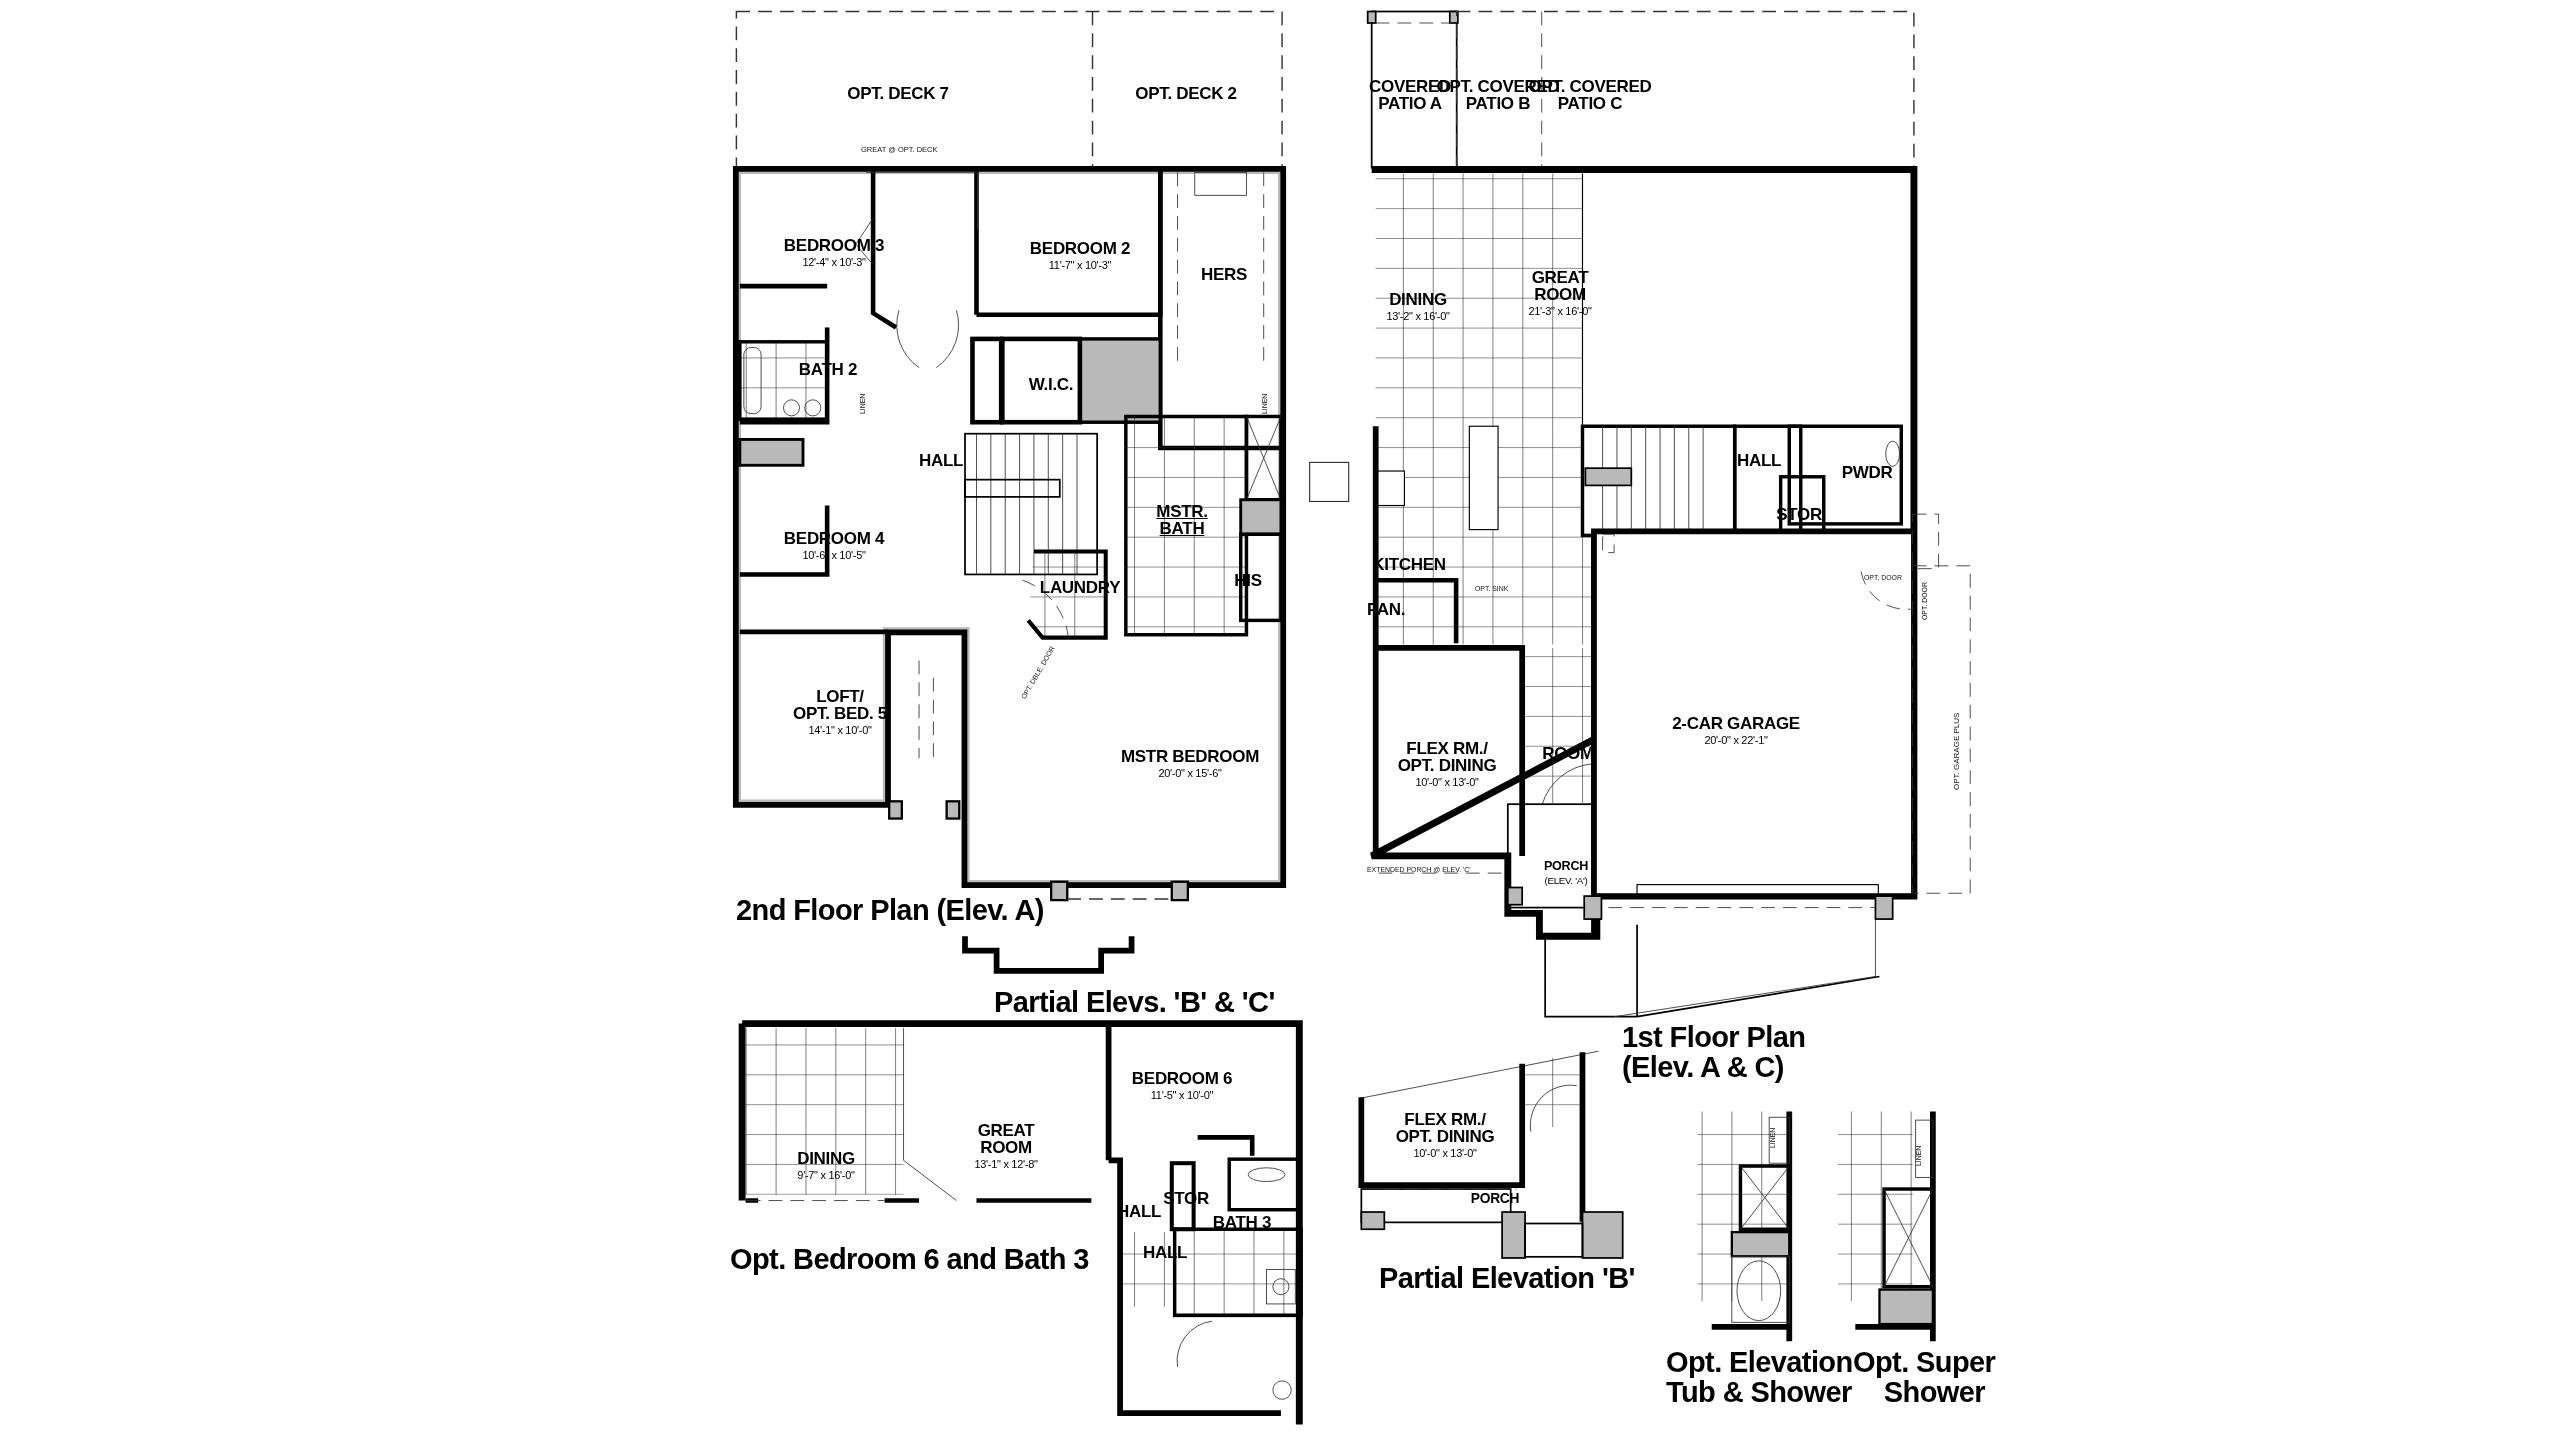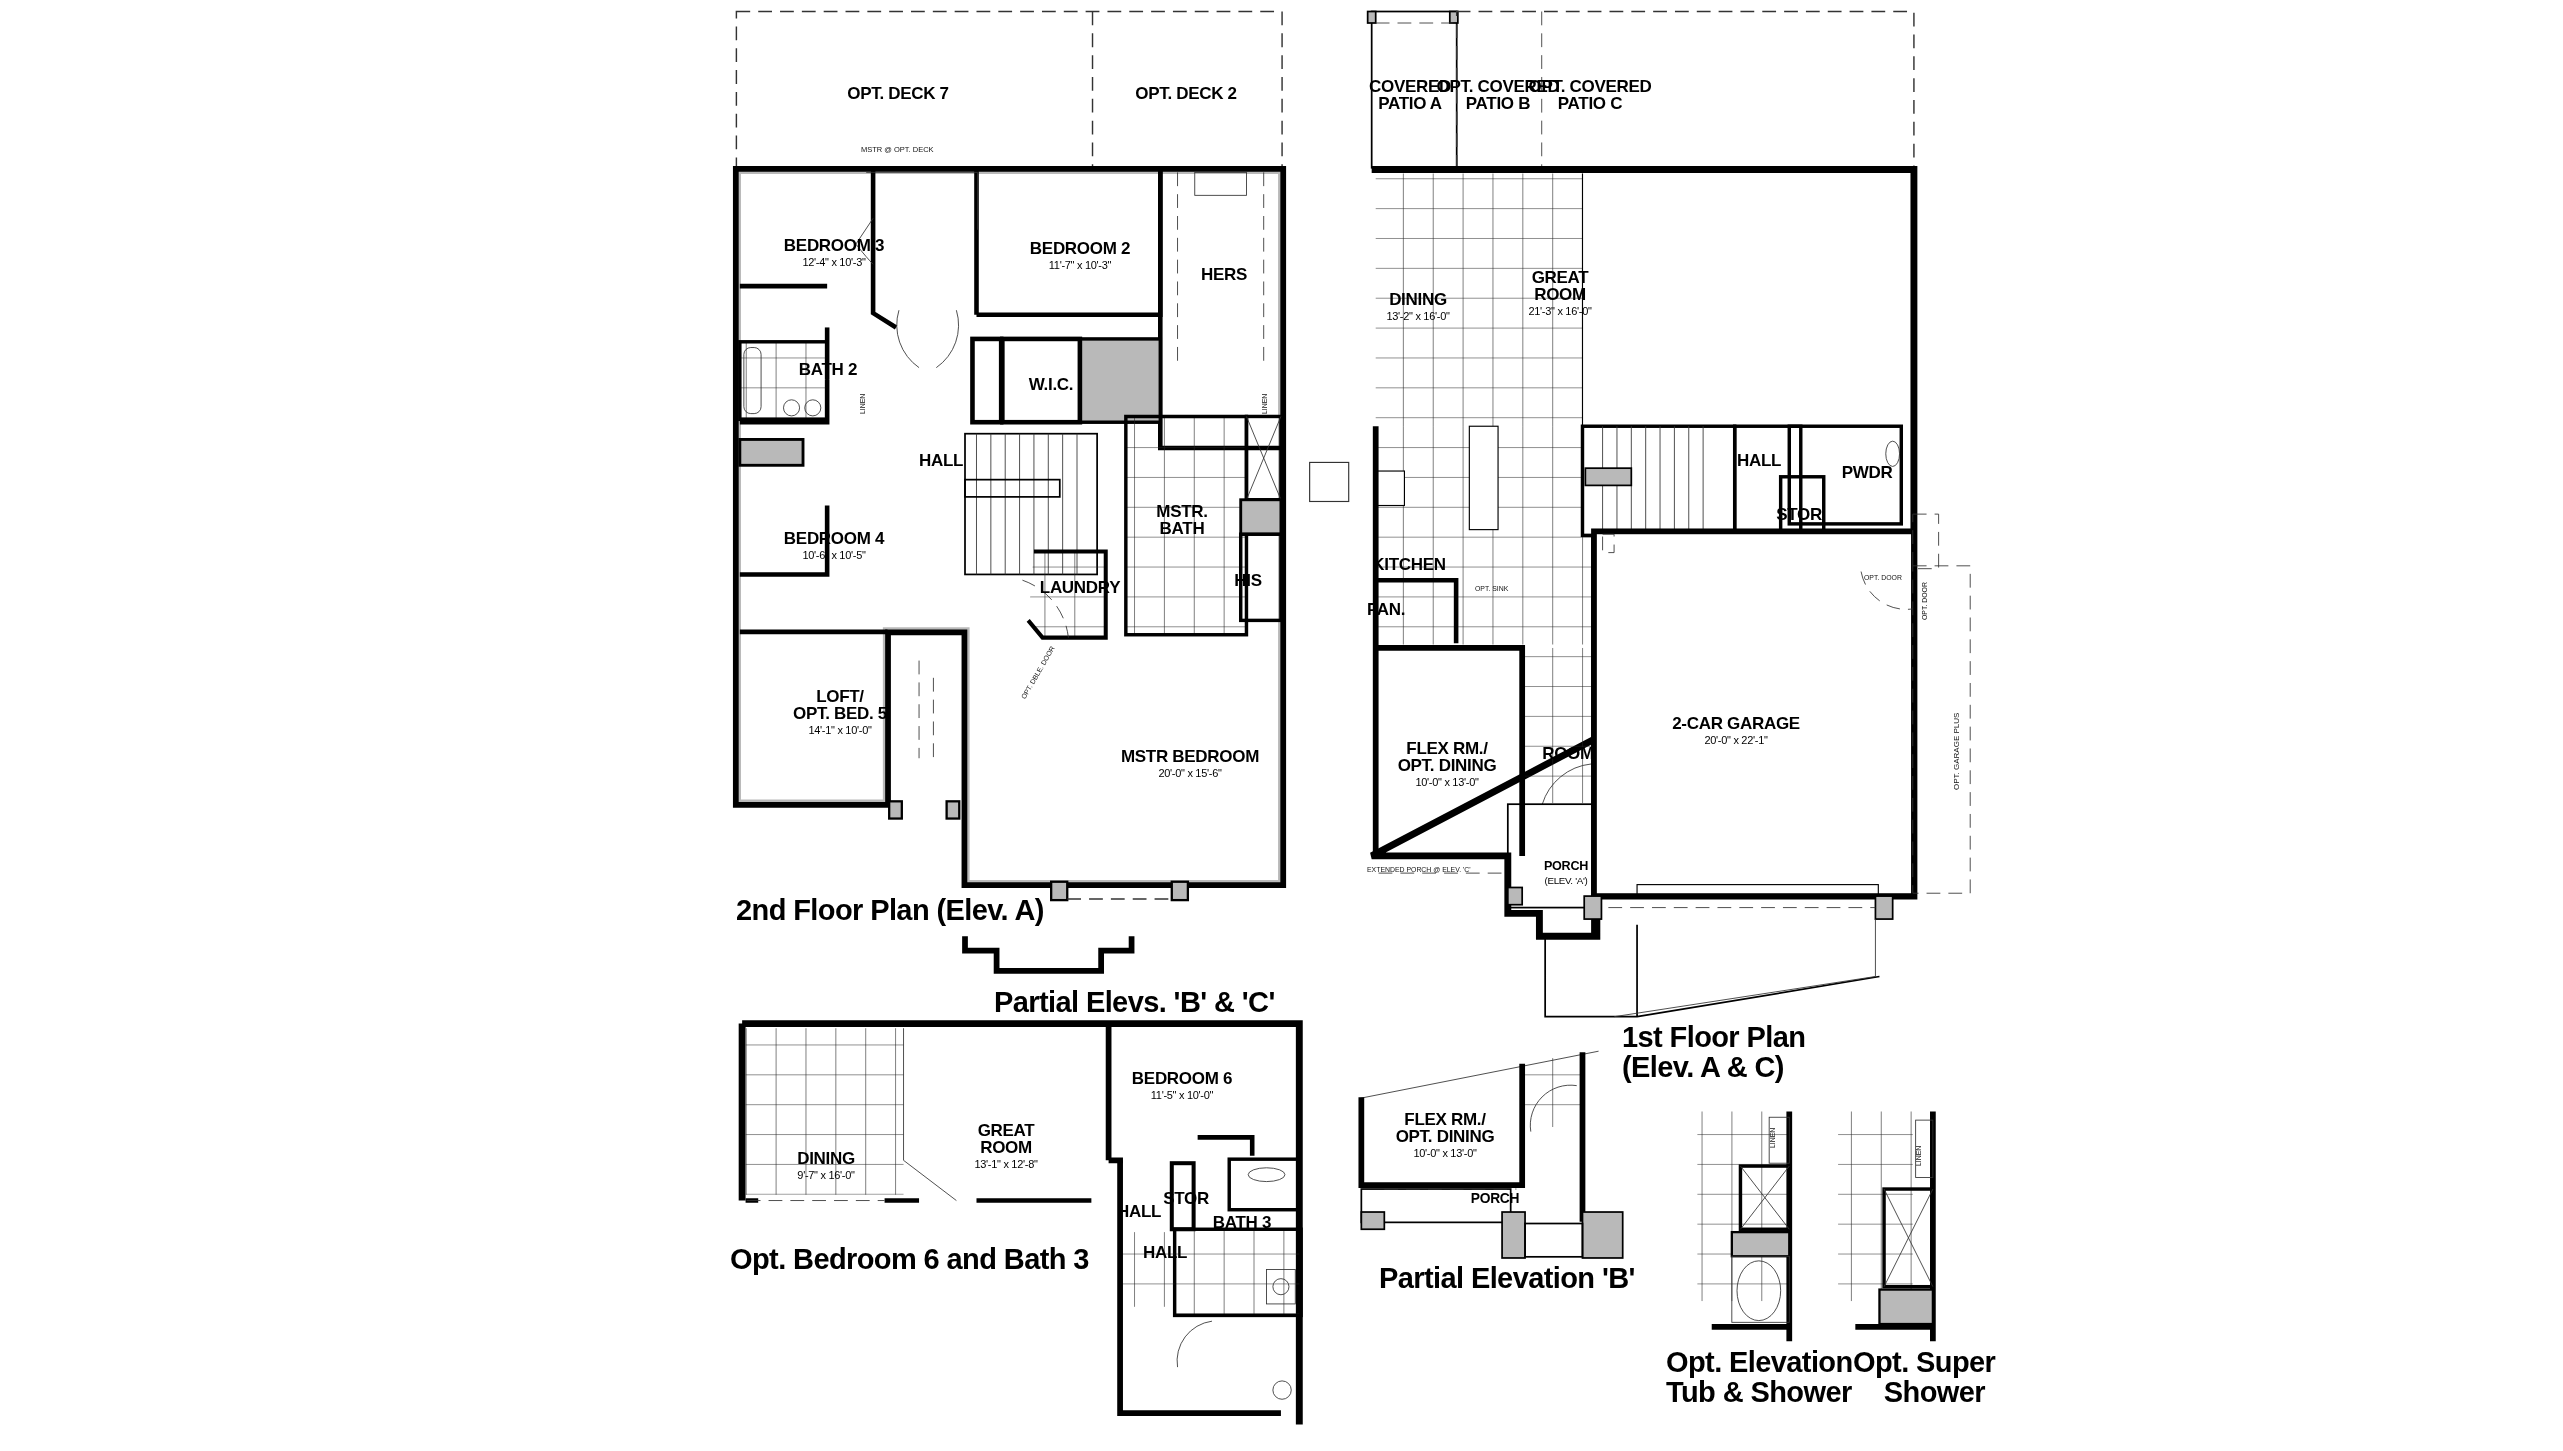--- a/index.html
+++ b/index.html
@@ -234,28 +234,28 @@
 
 <div class="lbl" style="left:898px;top:93px"><span>OPT. DECK 7</span></div>
 <div class="lbl" style="left:1186px;top:93px"><span>OPT. DECK 2</span></div>
 <div class="lbl" style="left:834px;top:253px"><span>BEDROOM 3</span><span class="dim">12'-4" x 10'-3"</span></div>
 <div class="lbl" style="left:1080px;top:256px"><span>BEDROOM 2</span><span class="dim">11'-7" x 10'-3"</span></div>
 <div class="lbl" style="left:1224px;top:274px"><span>HERS</span></div>
 <div class="lbl" style="left:828px;top:369px"><span>BATH 2</span></div>
 <div class="lbl" style="left:1051px;top:384px"><span>W.I.C.</span></div>
 <div class="lbl" style="left:941px;top:460px"><span>HALL</span></div>
 <div class="lbl" style="left:834px;top:546px"><span>BEDROOM 4</span><span class="dim">10'-6" x 10'-5"</span></div>
-<div class="lbl" style="left:1182px;top:520px;white-space:pre"><span style="white-space: pre;">MSTR.
+<div class="lbl" style="left:1182px;top:520px;white-space:pre"><span style="white-space: pre; text-decoration: underline;">MSTR.
 BATH</span></div>
 <div class="lbl" style="left:1080px;top:587px"><span>LAUNDRY</span></div>
 <div class="lbl" style="left:1248px;top:580px"><span>HIS</span></div>
 <div class="lbl" style="left:840px;top:712px;white-space:pre"><span style="white-space: pre;">LOFT/
 OPT. BED. 5</span><span class="dim">14'-1" x 10'-0"</span></div>
 <div class="lbl" style="left:1190px;top:764px"><span>MSTR BEDROOM</span><span class="dim">20'-0" x 15'-6"</span></div>
-<div class="note" style="left:861px;top:145px;font-size:7.5px">MSTR @ OPT. DECK</div>
+<div class="note" style="left:861px;top:145px;font-size:7.5px">GREAT @ OPT. DECK</div>
 <div class="note vert" style="left:859px;top:414px;font-size:6.9px">LINEN</div>
 <div class="note vert" style="left:1261px;top:414px;font-size:6.9px">LINEN</div>
 <div class="note" style="left:1008px;top:669px;font-size:6.9px;transform:rotate(-60deg)">OPT. DBLE. DOOR</div>
 
 <div class="title" style="left:736px;top:895px">2nd Floor Plan (Elev. A)</div>
 <div class="title" style="left:994px;top:987px">Partial Elevs. 'B' &amp; 'C'</div>
 
 <div class="lbl" style="left:1410px;top:95px;white-space:pre"><span style="white-space: pre;">COVERED
 PATIO A</span></div>
 <div class="lbl" style="left:1498px;top:95px;white-space:pre"><span style="white-space: pre;">OPT. COVERED

